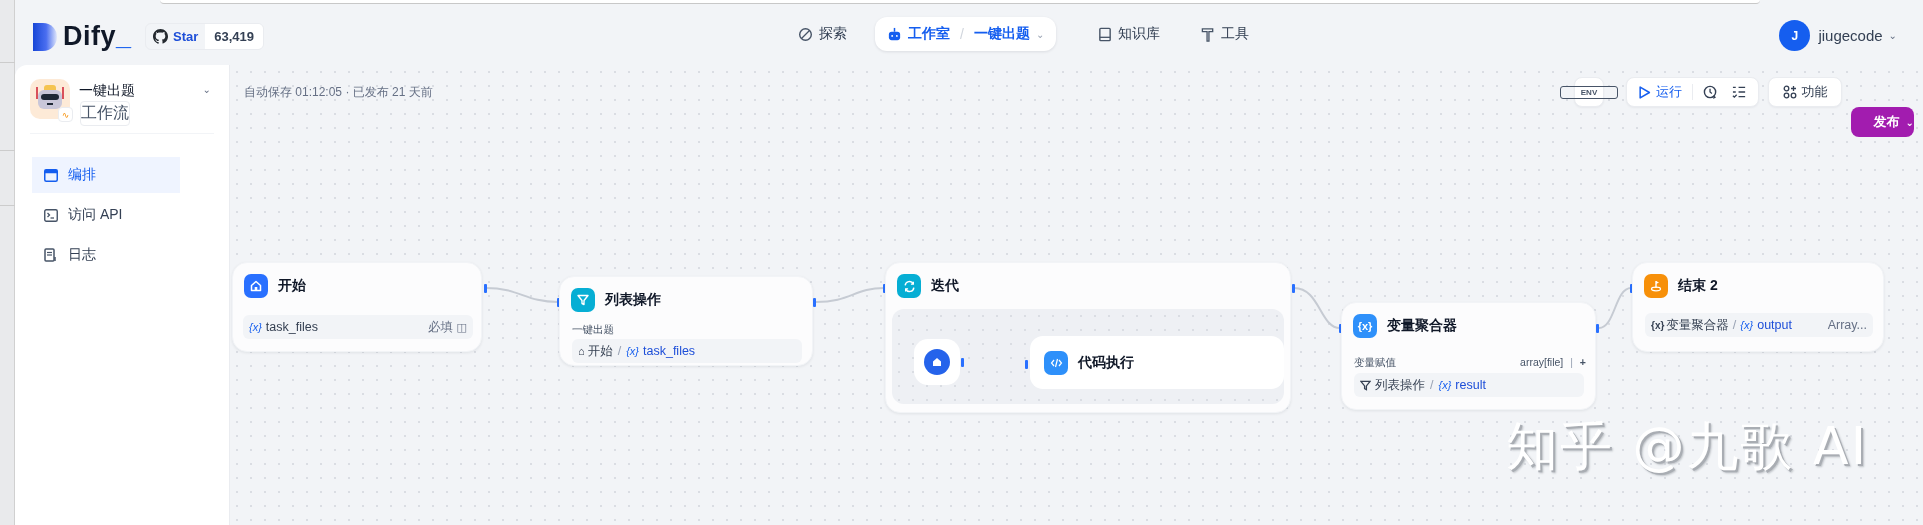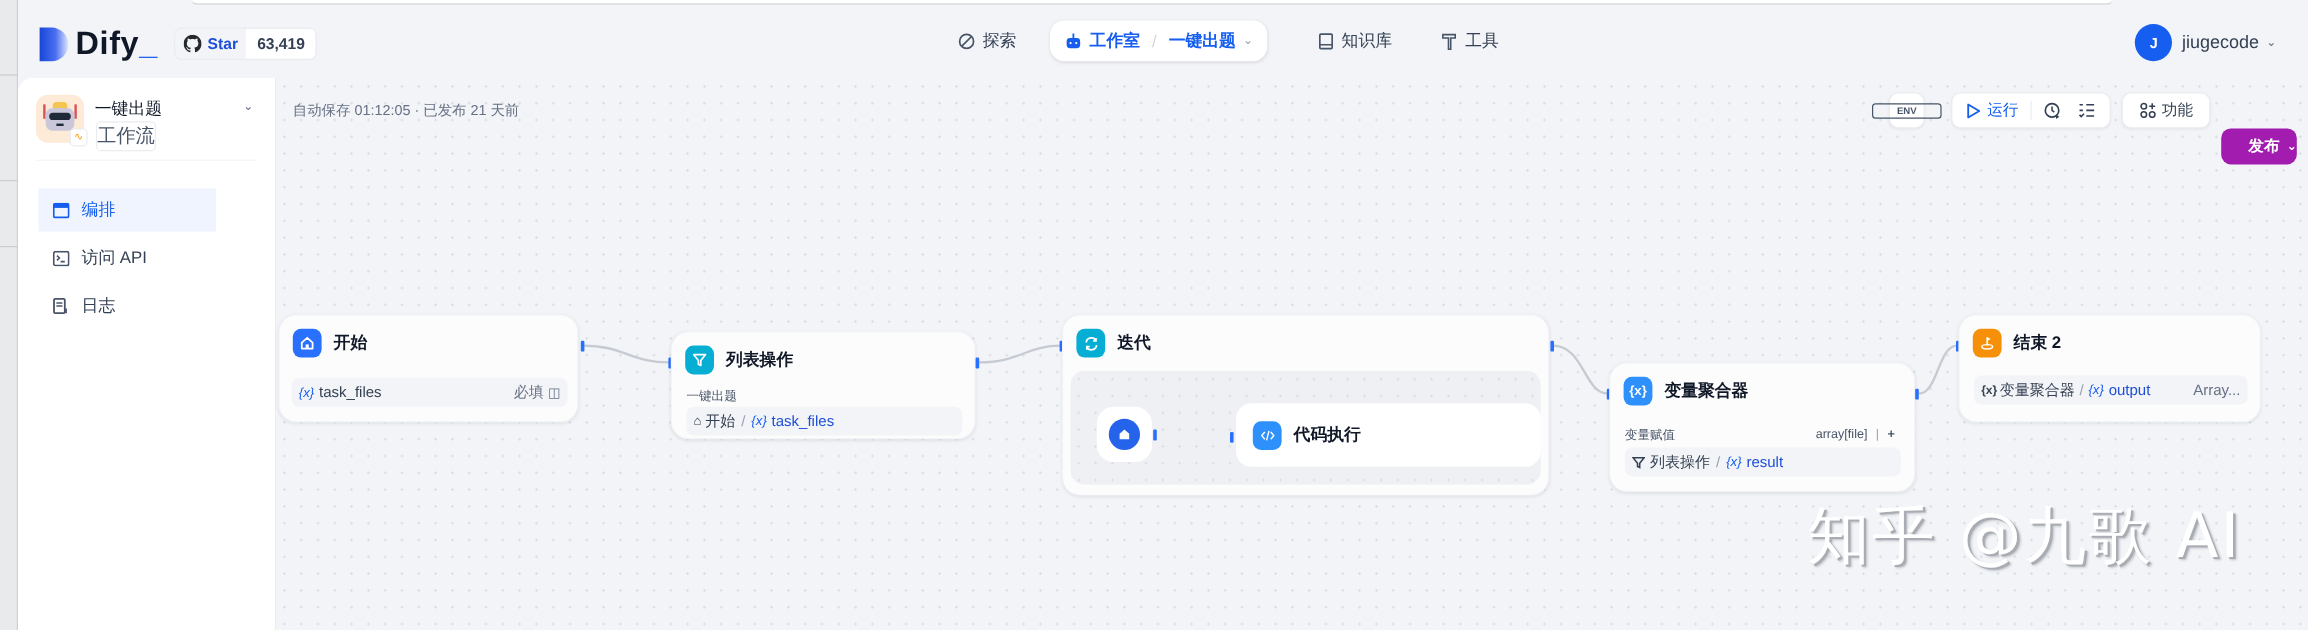--- a/index.html
+++ b/index.html
@@ -314,21 +314,21 @@
 </div>
 <div class="handle" style="left:1292px; top:284px;"></div>
 
 <div class="handle" style="left:1339px; top:324px;"></div>
 <div class="node" style="left:1341px; top:302px; width:255px; height:108px;">
   <div class="node-title">
     <div class="node-icon" style="background:#2e90fa; color:#fff; font-size:11px;">{x}</div>
     <span>变量聚合器</span>
   </div>
   <div class="small-label" style="left:12px; top:53px;">变量赋值</div>
-  <div class="small-label" style="left:164px; top:53px; width:80px; text-align:center;">
+  <div class="small-label" style="left:164px; top:53px; width:80px; text-align:right;">
     <span>array[file]</span>
     <span class="muted" style="margin:0 4px;">|</span>
     <span style="font-weight:bold;">+</span>
   </div>
   <div class="node-row" style="left:12px; top:70px; width:230px;">
     <svg width="11" height="11" viewBox="0 0 12 12" style="margin-right:4px">
         <path d="M1 1.5 H11 L7 6.5 V10.5 L5 9.5 V6.5 Z" fill="none" stroke="#354052" stroke-width="1.4"></path>
       </svg>
     <span>列表操作</span>
     <span class="muted" style="margin:0 5px;">/</span>

